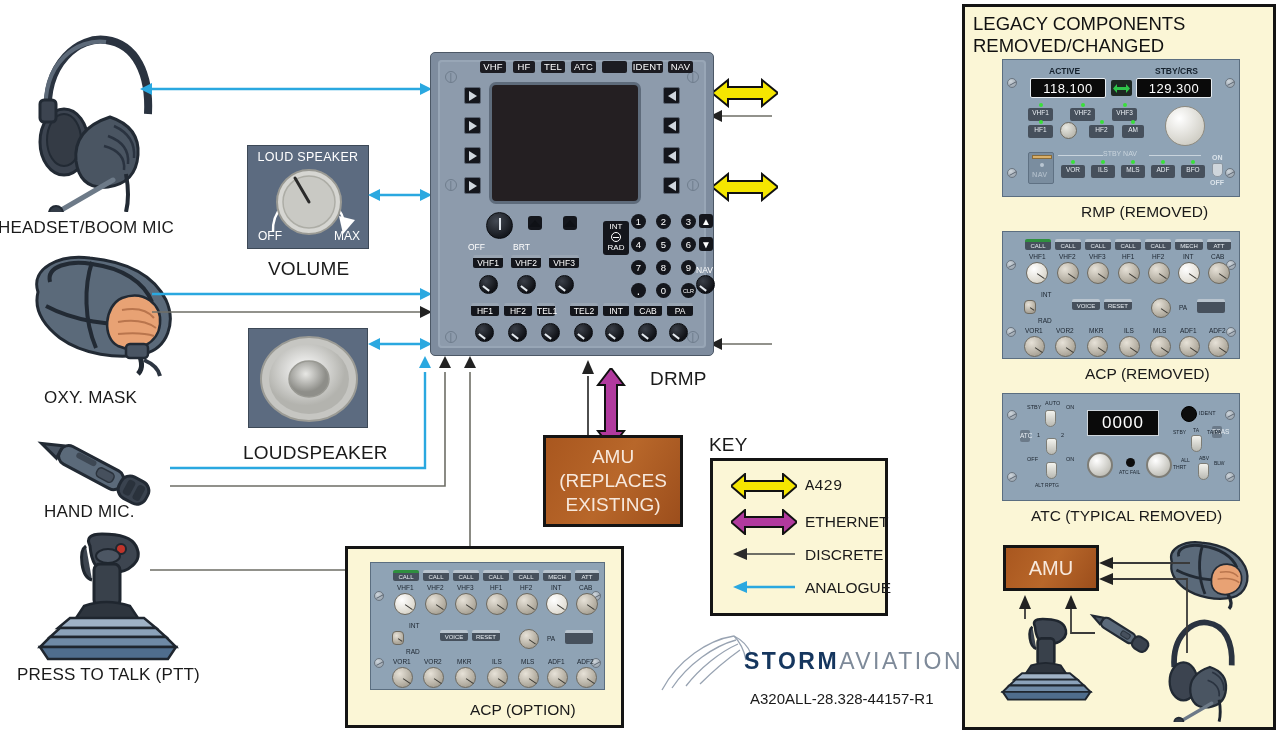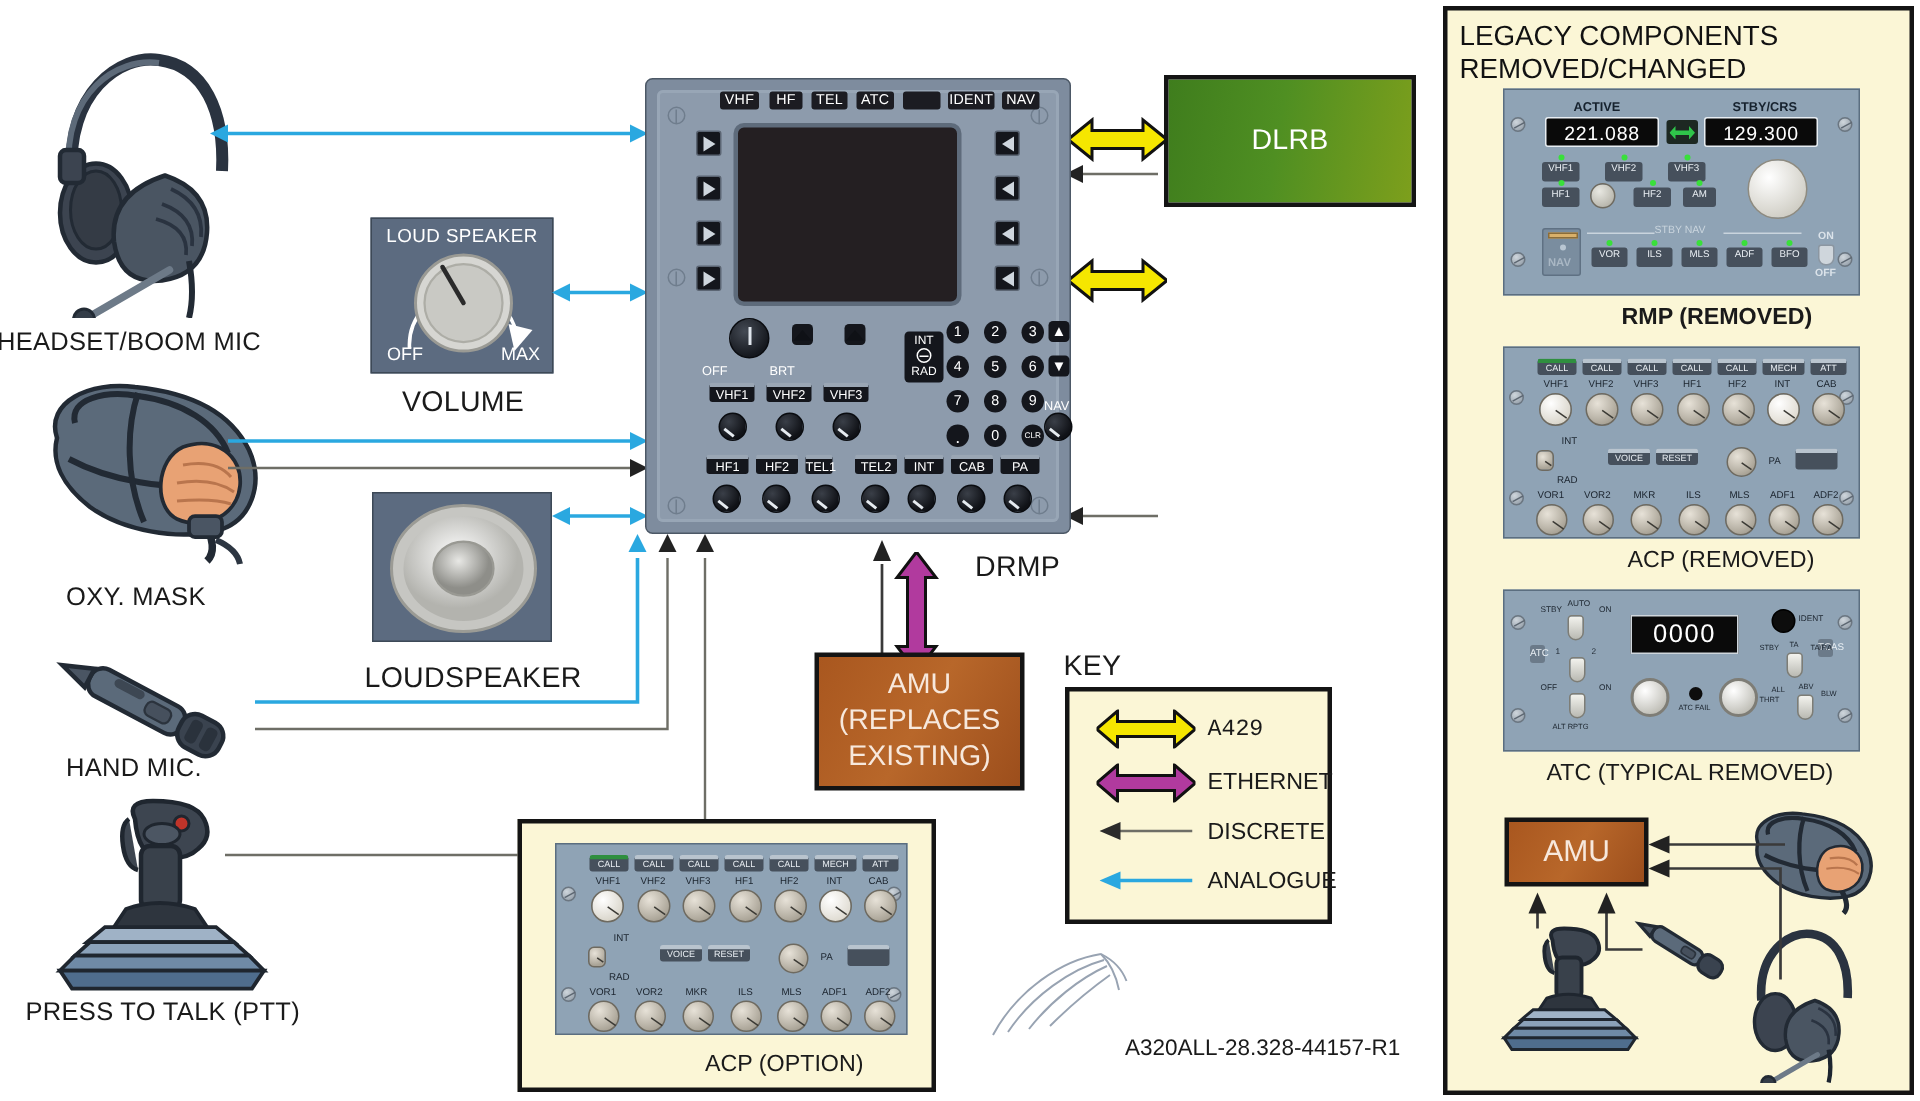--- a/index.html
+++ b/index.html
@@ -433,23 +433,20 @@
     <div class="rotknob" style="left:44px; top:270px;"></div>
     <div class="rotknob" style="left:77px; top:270px;"></div>
     <div class="rotknob" style="left:110px; top:270px;"></div>
     <div class="rotknob" style="left:143px; top:270px;"></div>
     <div class="rotknob" style="left:174px; top:270px;"></div>
     <div class="rotknob" style="left:207px; top:270px;"></div>
     <div class="rotknob" style="left:238px; top:270px;"></div>
   </div>
   <div class="abs lbl" style="left:650px; top:368px; font-size:19px;">DRMP</div>
 
-  <div class="abs greenbox" style="left:776px; top:50px; width:168px; height:88px;">
-    <span>DLRB</span>
-  </div>
 
   <div class="abs amubox" style="left:543px; top:435px; width:140px; height:92px; flex-direction:column;">
     <span>AMU</span>
     <span>(REPLACES</span>
     <span>EXISTING)</span>
   </div>
 
   <div class="abs lbl" style="left:709px; top:434px; font-size:19px;">KEY</div>
   <div class="abs keybox" style="left:710px; top:458px; width:178px; height:158px;">
 
@@ -539,35 +536,38 @@
   <svg class="abs" style="left:660px; top:634px;" width="92" height="60">
     <g fill="none" stroke="#98a3b2" stroke-width="1.3">
       <path d="M2 56 C18 26 48 6 74 2"></path>
       <path d="M12 54 C28 30 54 12 76 6"></path>
       <path d="M26 52 C40 34 60 18 78 10"></path>
       <path d="M40 50 C52 38 66 26 80 16"></path>
       <path d="M74 2 C80 8 84 16 86 26"></path>
       <path d="M74 2 C82 6 88 12 91 20"></path>
     </g>
   </svg>
+  <div class="abs" style="left:744px; top:648px;">
+    <span class="logo-storm">STORM</span><span class="logo-av">AVIATION</span>
+  </div>
   <div class="abs docnum" style="left:750px; top:690px;">A320ALL-28.328-44157-R1</div>
 
   <div class="abs ypanel" style="left:962px; top:4px; width:314px; height:726px;">
     <div class="abs" style="left:8px; top:6px; font-size:18.5px; color:#111;">LEGACY COMPONENTS</div>
     <div class="abs" style="left:8px; top:28px; font-size:18.5px; color:#111;">REMOVED/CHANGED</div>
 
     <div class="minipanel" style="left:37px; top:52px; width:238px; height:138px;">
       <div class="screwmini" style="left:4px; top:18px;"></div>
       <div class="screwmini" style="right:4px; top:18px;"></div>
       <div class="screwmini" style="left:4px; top:108px;"></div>
       <div class="screwmini" style="right:4px; top:108px;"></div>
 
       <div class="rmpsmall" style="left:46px; top:6px;">ACTIVE</div>
       <div class="rmpsmall" style="left:152px; top:6px;">STBY/CRS</div>
-      <div class="rmpdisp" style="left:27px; top:18px; width:76px; height:20px;">221.088</div>
+      <div class="rmpdisp" style="left:27px; top:18px; width:76px; height:20px;">118.100</div>
       <div class="rmpdisp" style="left:133px; top:18px; width:76px; height:20px;">129.300</div>
       <div class="abs" style="left:108px; top:20px; width:21px; height:16px; background:#1d2822; border-radius:2px; display:flex; align-items:center; justify-content:center;">
         <svg width="17" height="9">
             <polygon points="0,4.5 4,0 4,3 13,3 13,0 17,4.5 13,9 13,6 4,6 4,9" fill="#2fc44a"></polygon>
           </svg>
       </div>
 
       <div class="rmpbtn" style="left:25px; top:48px; width:25px; height:13px;">VHF1</div>
       <div class="greendot" style="left:36px; top:43px;"></div>
       <div class="rmpbtn" style="left:67px; top:48px; width:25px; height:13px;">VHF2</div>
@@ -603,21 +603,21 @@
       <div class="greendot" style="left:128px; top:100px;"></div>
       <div class="rmpbtn" style="left:148px; top:105px; width:24px; height:13px;">ADF</div>
       <div class="greendot" style="left:158px; top:100px;"></div>
       <div class="rmpbtn" style="left:178px; top:105px; width:24px; height:13px;">BFO</div>
       <div class="greendot" style="left:188px; top:100px;"></div>
 
       <div class="rmpsmall" style="left:209px; top:94px; font-size:7px; color:#dbe3ea;">ON</div>
       <div class="abs" style="left:209px; top:103px; width:11px; height:14px; background:#cfd6dc; border:1px solid #8b96a1; border-radius:2px 2px 5px 5px;"></div>
       <div class="rmpsmall" style="left:207px; top:119px; font-size:7px; color:#dbe3ea;">OFF</div>
     </div>
-    <div class="cap" style="left:116px; top:196px;font-weight:bold;">RMP (REMOVED)</div>
+    <div class="cap" style="left:116px; top:196px;">RMP (REMOVED)</div>
 
     <div class="minipanel" style="left:37px; top:224px; width:238px; height:128px;">
       <div class="screwmini" style="left:3px; top:28px;"></div>
       <div class="screwmini" style="right:3px; top:28px;"></div>
       <div class="screwmini" style="left:3px; top:95px;"></div>
       <div class="screwmini" style="right:3px; top:95px;"></div>
 
       <div class="acpbtn" style="left:22px; top:7px; width:26px; border-top-color:#2f8f3f;">CALL</div>
       <div class="acpbtn" style="left:52px; top:7px; width:26px;">CALL</div>
       <div class="acpbtn" style="left:82px; top:7px; width:26px;">CALL</div>

